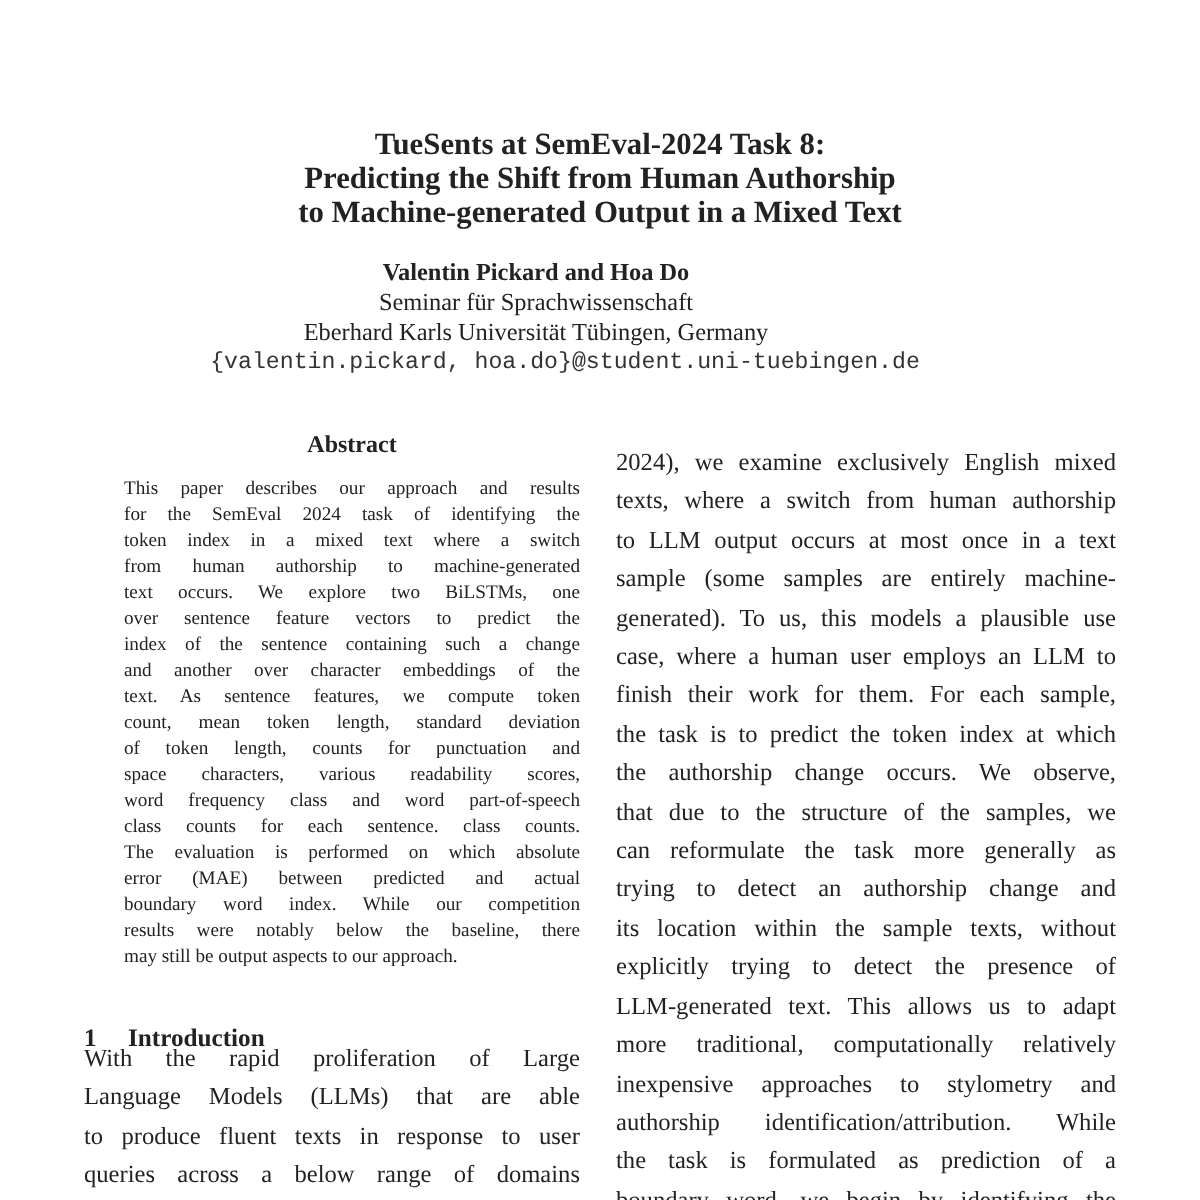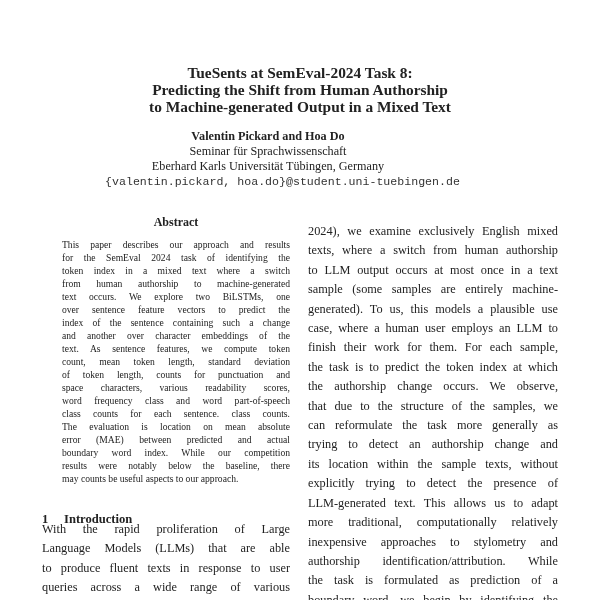--- a/index.html
+++ b/index.html
@@ -44,36 +44,36 @@
     <span class="ln">text occurs.  We explore two BiLSTMs, one</span>
     <span class="ln">over sentence feature vectors to predict the</span>
     <span class="ln">index of the sentence containing such a change</span>
     <span class="ln">and another over character embeddings of the</span>
     <span class="ln">text.  As sentence features, we compute token</span>
     <span class="ln">count, mean token length, standard deviation</span>
     <span class="ln">of token length, counts for punctuation and</span>
     <span class="ln">space characters, various readability scores,</span>
     <span class="ln">word frequency class and word part-of-speech</span>
     <span class="ln">class counts for each sentence.  class counts.</span>
-    <span class="ln">The evaluation is location on mean absolute</span>
+    <span class="ln">The evaluation is performed on which absolute</span>
     <span class="ln">error (MAE) between predicted and actual</span>
     <span class="ln">boundary word index.  While our competition</span>
     <span class="ln">results were notably below the baseline, there</span>
-    <span class="ln last">may counts be useful aspects to our approach.</span>
+    <span class="ln last">may still be output aspects to our approach.</span>
   </div>
 
 <div class="sec-head">
   <span class="num">1</span><span>Introduction</span>
 </div>
 
 <div class="col col-left" id="left-col">
     <span class="ln">With the rapid proliferation of Large</span>
     <span class="ln">Language Models (LLMs) that are able</span>
     <span class="ln">to produce fluent texts in response to user</span>
-    <span class="ln">queries across a wide range of various</span>
+    <span class="ln">queries across a below range of domains</span>
     <span class="ln">and topics, concerns are raised about the</span>
   </div>
 
 <div class="col col-right" id="right-col">
     <span class="ln">2024), we examine exclusively English mixed</span>
     <span class="ln">texts, where a switch from human authorship</span>
     <span class="ln">to LLM output occurs at most once in a text</span>
     <span class="ln">sample (some samples are entirely machine-</span>
     <span class="ln">generated). To us, this models a plausible use</span>
     <span class="ln">case, where a human user employs an LLM to</span>

